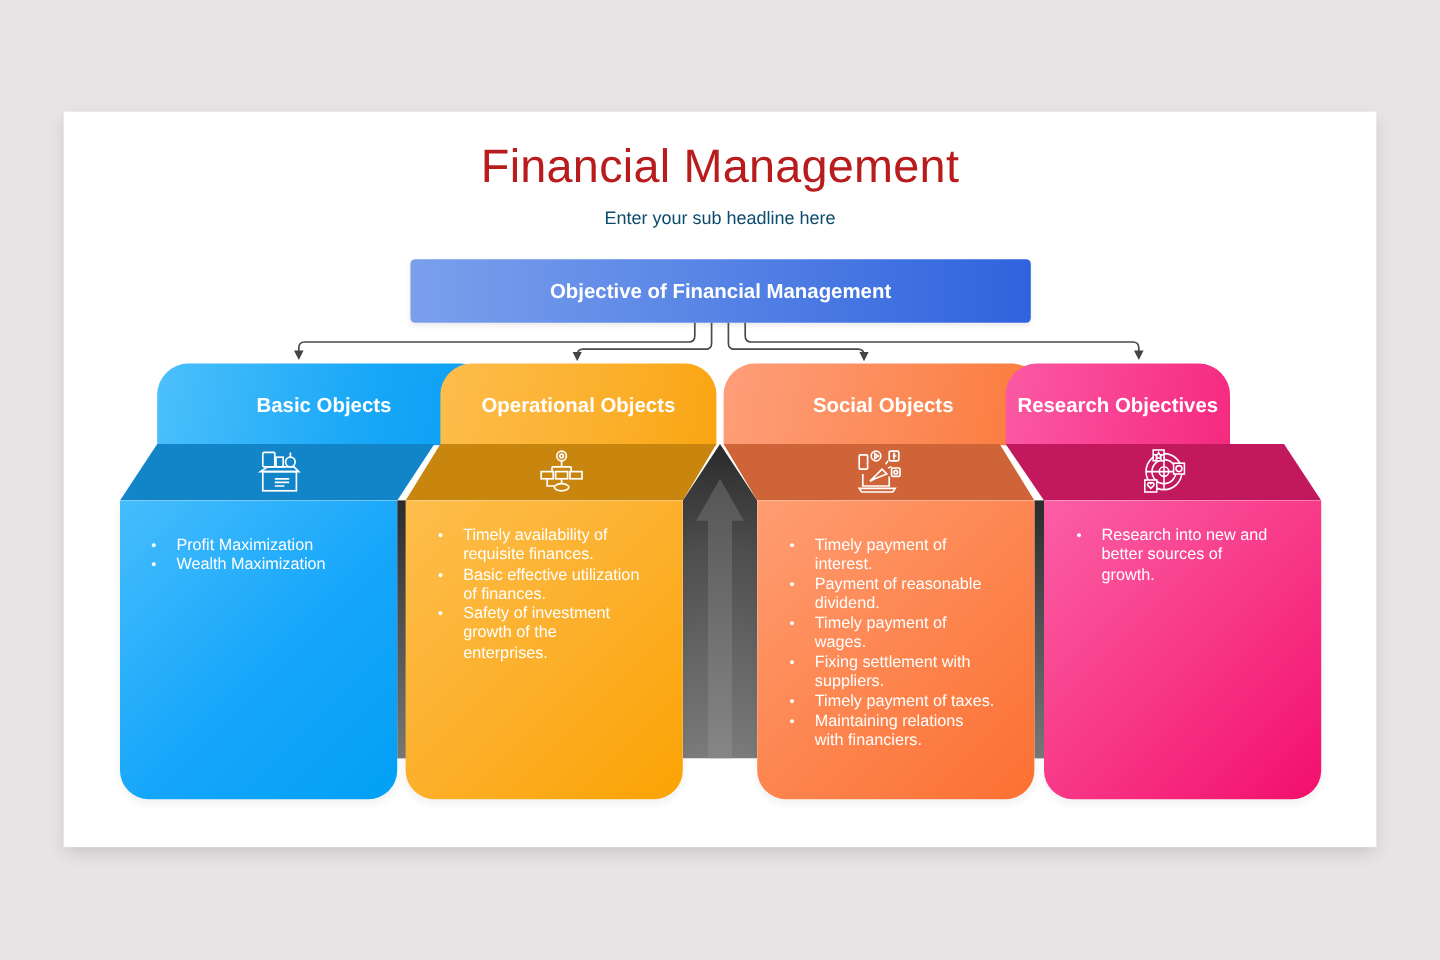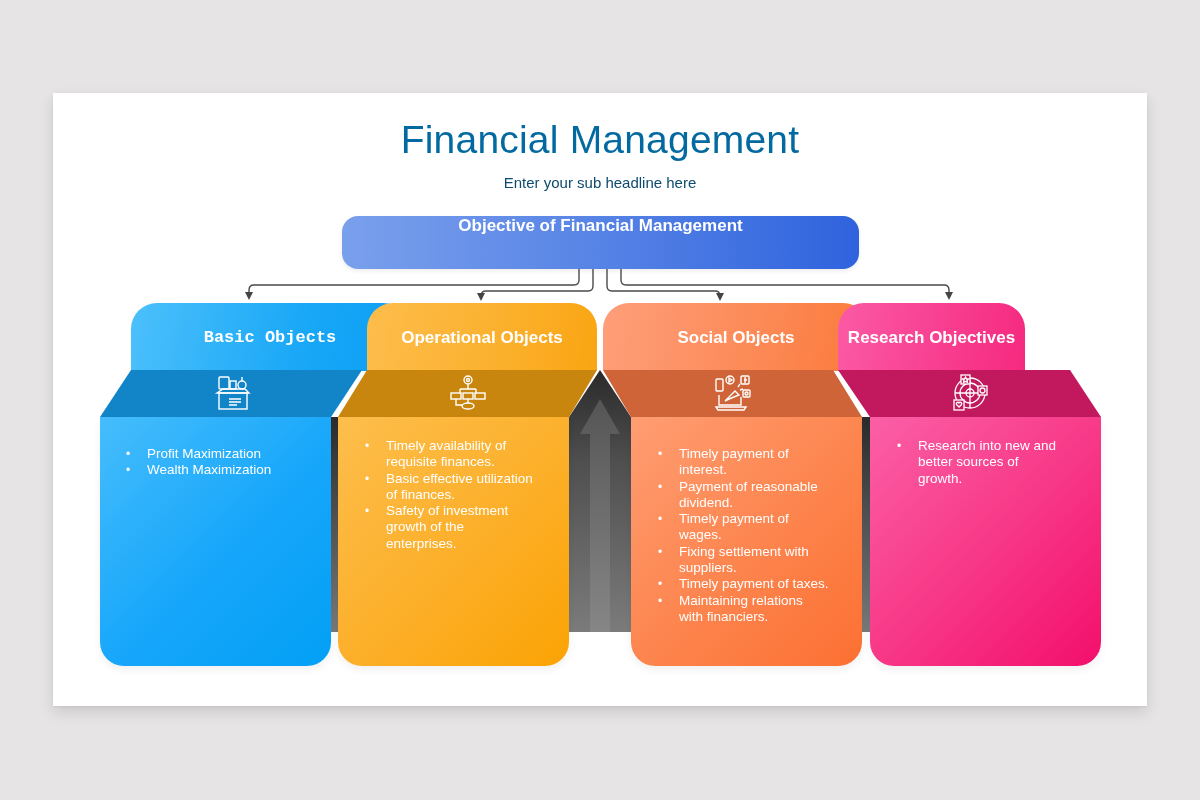--- a/index.html
+++ b/index.html
@@ -11,33 +11,33 @@
   }
   .slide {
     position: absolute;
     left: 53px; top: 93px;
     width: 1094px; height: 613px;
     background: #ffffff;
     box-shadow: 0 6px 14px rgba(0,0,0,0.12), 0 1px 3px rgba(0,0,0,0.06);
   }
   .title {
     position: absolute; left: 0; width: 1200px; top: 118px;
-    text-align: center; font-size: 39px; color: #0369a1;
+    text-align: center; font-size: 39px; color: #b91c1c;
     font-weight: 400; letter-spacing: 0.2px;
   }
   .subtitle {
     position: absolute; left: 0; width: 1200px; top: 174px;
     text-align: center; font-size: 15px; color: #0c4a6e;
   }
   .root-box {
     position: absolute; left: 342px; top: 216px;
-    width: 517px; height: 53px; border-radius: 16px;
+    width: 517px; height: 53px; border-radius: 4px;
     background: linear-gradient(90deg, #7aa0ec 0%, #5a86e6 45%, #2f63de 100%);
     color: #fff; font-weight: 700; font-size: 17px;
-    display: flex; align-items: flex-start; justify-content: center;
+    display: flex; align-items: center; justify-content: center;
     box-shadow: 0 2px 4px rgba(0,0,0,0.08);
   }
   svg.connectors { position: absolute; left: 0; top: 0; }
 
   
   .side {
     position: absolute;
     background: linear-gradient(180deg, #2c2c2c 0%, #4a4a4a 35%, #7a7a7a 100%);
   }
   .center-col {
@@ -61,21 +61,21 @@
     border-radius: 0 0 24px 24px;
     color: #fff; font-size: 13.5px; line-height: 16.3px;
     box-shadow: 0 4px 8px rgba(0,0,0,0.06);
   }
   .card-body ul { list-style: none; position: absolute; }
   .card-body li { position: relative; padding-left: 0; }
   .card-body li .bullet {
     position: absolute; left: -21px; top: 0; font-size: 12px;
   }
 
-  .blue-head { left: 131px; width: 278px; background: linear-gradient(100deg, #4cc0fb 0%, #1aa8f7 60%, #0a9ef5 100%); font-family: Liberation Mono, monospace; }
+  .blue-head { left: 131px; width: 278px; background: linear-gradient(100deg, #4cc0fb 0%, #1aa8f7 60%, #0a9ef5 100%); }
   .blue-body { left: 100px; width: 231px; background: linear-gradient(135deg, #46bdfc 0%, #16a6fa 55%, #02a0f6 100%); }
   .orange-head { left: 367px; width: 230px; background: linear-gradient(100deg, #fdbd4c 0%, #fbb02c 60%, #faa512 100%); text-align: right; }
   .orange-body { left: 338px; width: 231px; background: linear-gradient(135deg, #fdbe4c 0%, #fcb02c 50%, #fba304 100%); }
   .social-head { left: 603px; width: 266px; background: linear-gradient(100deg, #fe9e7a 0%, #fc8955 60%, #fb7a3a 100%); }
   .social-body { left: 631px; width: 231px; background: linear-gradient(135deg, #ff9d72 0%, #fd8650 50%, #fc7032 100%); }
   .pink-head { left: 838px; width: 187px; background: linear-gradient(100deg, #fb5aa5 0%, #f83c8e 60%, #f52a7f 100%); }
   .pink-body { left: 870px; width: 231px; background: linear-gradient(135deg, #fb5fa6 0%, #f83d8b 45%, #f30f6c 100%); }
 </style>
 </head>
 <body>

